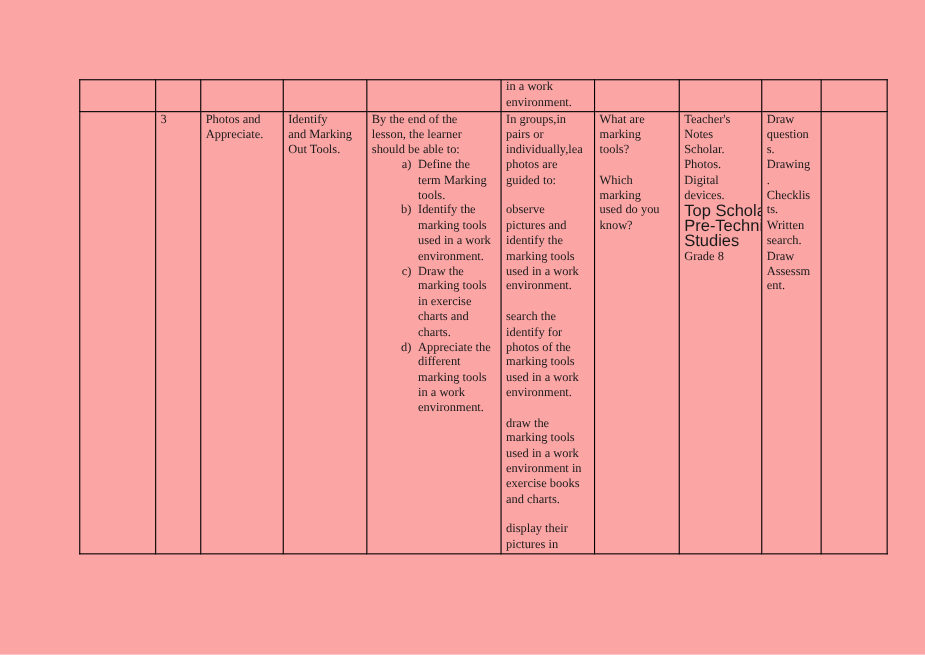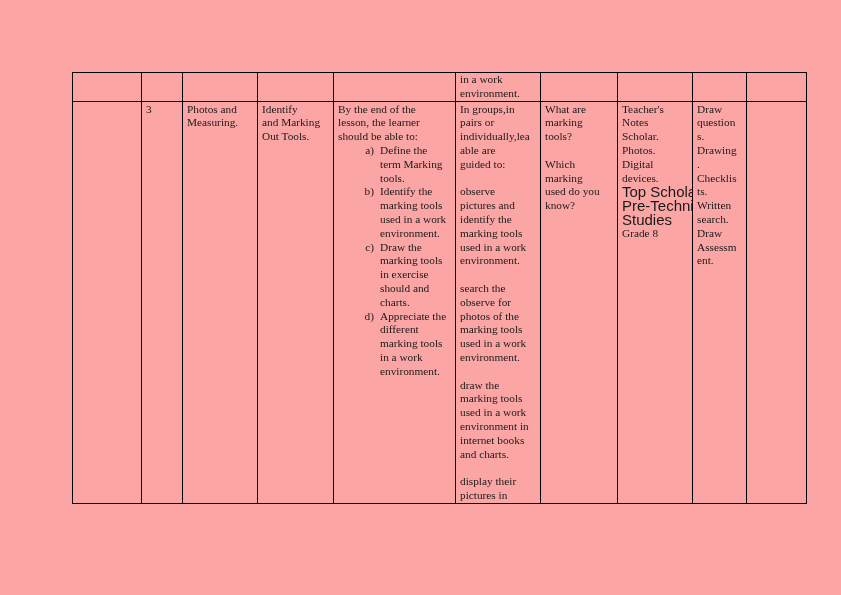--- a/index.html
+++ b/index.html
@@ -65,21 +65,21 @@
     <td></td>
     <td></td>
   </tr>
   <tr class="row-main">
     <td></td>
     <td>
       <span class="line">3</span>
     </td>
     <td class="sans">
       <span class="line">Photos and</span>
-      <span class="line">Measuring.</span>
+      <span class="line">Appreciate.</span>
     </td>
     <td>
       <span class="line">Identify</span>
       <span class="line">and Marking</span>
       <span class="line">Out Tools.</span>
     </td>
     <td>
       <span class="line">By the end of the</span>
       <span class="line">lesson, the learner</span>
       <span class="line">should be able to:</span>
@@ -100,62 +100,62 @@
             <span class="line">used in a work</span>
             <span class="line">environment.</span>
           </span>
         </div>
         <div class="obj-item">
           <span class="obj-marker">c)</span>
           <span class="obj-text">
             <span class="line">Draw the</span>
             <span class="line">marking tools</span>
             <span class="line">in exercise</span>
-            <span class="line">should and</span>
+            <span class="line">charts and</span>
             <span class="line">charts.</span>
           </span>
         </div>
         <div class="obj-item">
           <span class="obj-marker">d)</span>
           <span class="obj-text">
             <span class="line">Appreciate the</span>
             <span class="line">different</span>
             <span class="line">marking tools</span>
             <span class="line">in a work</span>
             <span class="line">environment.</span>
           </span>
         </div>
       </div>
     </td>
     <td>
       <span class="line">In groups,in</span>
       <span class="line">pairs or</span>
       <span class="line">individually,lea</span>
-      <span class="line">able are</span>
+      <span class="line">photos are</span>
       <span class="line">guided to:</span>
       <span class="gap"></span>
       <span class="line">observe</span>
       <span class="line">pictures and</span>
       <span class="line">identify the</span>
       <span class="line">marking tools</span>
       <span class="line">used in a work</span>
       <span class="line">environment.</span>
       <span class="gap"></span>
       <span class="line">search the</span>
-      <span class="line">observe for</span>
+      <span class="line">identify for</span>
       <span class="line">photos of the</span>
       <span class="line">marking tools</span>
       <span class="line">used in a work</span>
       <span class="line">environment.</span>
       <span class="gap"></span>
       <span class="line">draw the</span>
       <span class="line">marking tools</span>
       <span class="line">used in a work</span>
       <span class="line">environment in</span>
-      <span class="line">internet books</span>
+      <span class="line">exercise books</span>
       <span class="line">and charts.</span>
       <span class="gap"></span>
       <span class="line">display their</span>
       <span class="line">pictures in</span>
     </td>
     <td>
       <span class="line">What are</span>
       <span class="line">marking</span>
       <span class="line">tools?</span>
       <span class="gap"></span>

